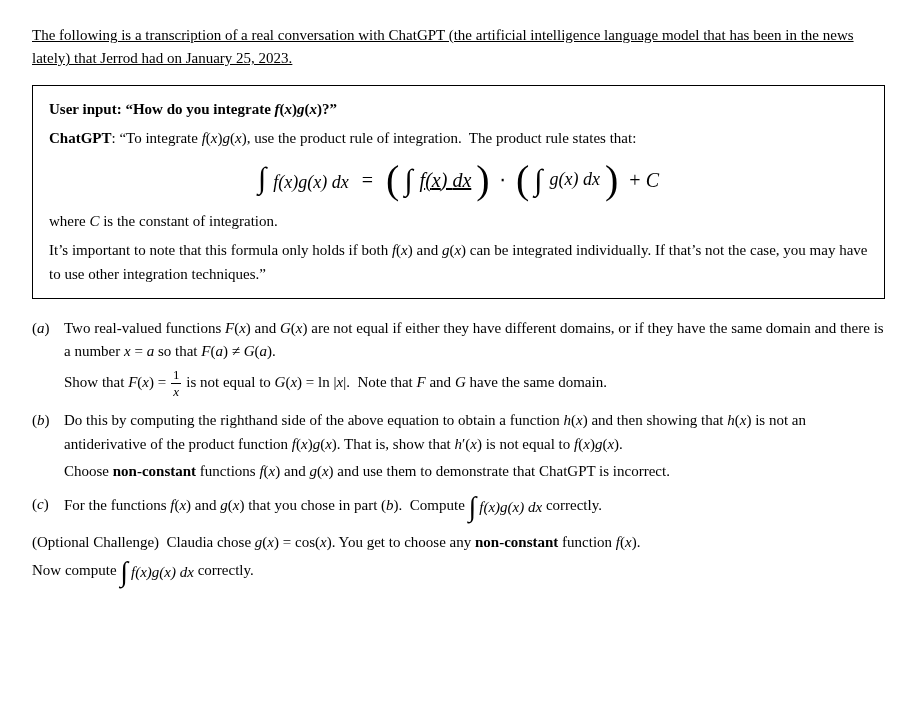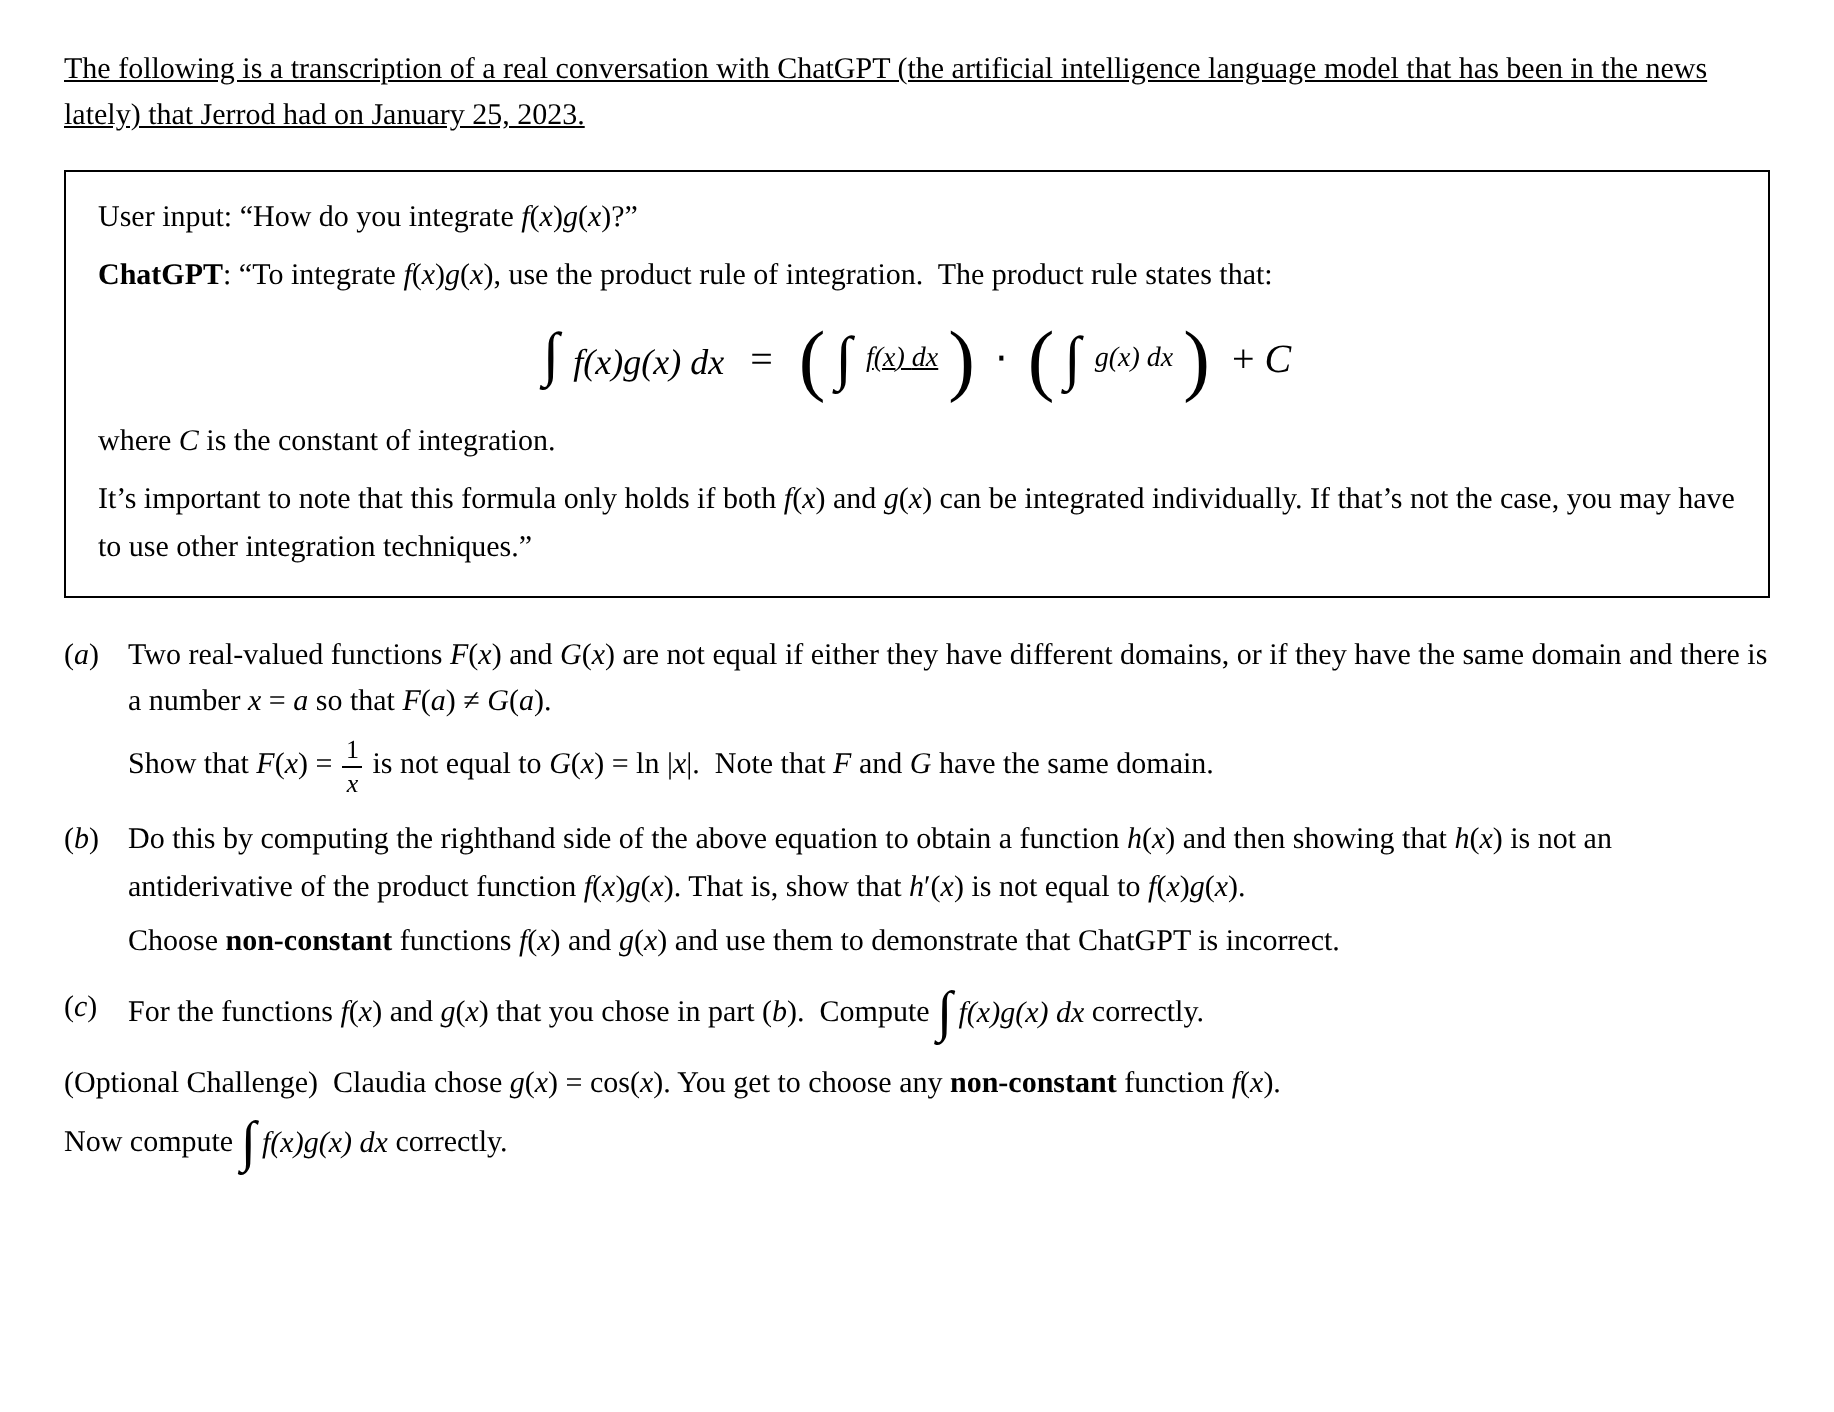--- a/index.html
+++ b/index.html
@@ -24,21 +24,21 @@
       margin-bottom: 18px;
       line-height: 1.55;
     }
     .chatbox p {
       margin-bottom: 6px;
     }
     .chatbox p:last-child {
       margin-bottom: 0;
     }
     .user-input {
-      font-weight: normal;
+      font-weight: bold;
       margin-bottom: 8px;
     }
     .chatgpt-label {
       font-weight: bold;
     }
     .math-inline {
       font-style: italic;
     }
     .part-row {
       display: flex;
@@ -109,26 +109,26 @@
   </p>
 
   <div class="formula-big">
     <span style="font-size:20px; font-style:italic;">
       <span class="is" style="font-size:30px; font-style:normal;">∫</span>
       <span style="font-style:italic; font-size:18px; margin-left:2px;"><i>f</i>(<i>x</i>)<i>g</i>(<i>x</i>) <i>dx</i></span>
     </span>
     <span style="font-size:20px; margin: 0 8px;">=</span>
     <span class="bp">(</span>
     <span class="is" style="font-size:30px;">∫</span>
-    <span style="font-style:italic; font-size:14px; margin-left:2px;text-decoration:underline;"><i>f</i>(<i>x</i>) <i>dx</i></span>
+    <span style="font-style:italic; font-size:20px; margin-left:2px;text-decoration:underline;"><i>f</i>(<i>x</i>) <i>dx</i></span>
     <span class="bp">)</span>
     <span style="font-size:20px; margin: 0 5px;">⋅</span>
     <span class="bp">(</span>
     <span class="is" style="font-size:30px;">∫</span>
-    <span style="font-style:italic; font-size:14px; margin-left:2px;"><i>g</i>(<i>x</i>) <i>dx</i></span>
+    <span style="font-style:italic; font-size:18px; margin-left:2px;"><i>g</i>(<i>x</i>) <i>dx</i></span>
     <span class="bp">)</span>
     <span style="font-size:20px; margin-left:6px;">+ <i>C</i></span>
   </div>
 
   <p>where <span class="math-inline"><i>C</i></span> is the constant of integration.</p>
   <p>It’s important to note that this formula only holds if both <span class="math-inline"><i>f</i></span>(<span class="math-inline"><i>x</i></span>) and <span class="math-inline"><i>g</i></span>(<span class="math-inline"><i>x</i></span>) can be integrated individually. If that’s not the case, you may have to use other integration techniques.”</p>
 </div>
 
 <div class="part-row">
   <div class="part-letter">(<span class="math-inline">a</span>)</div>

